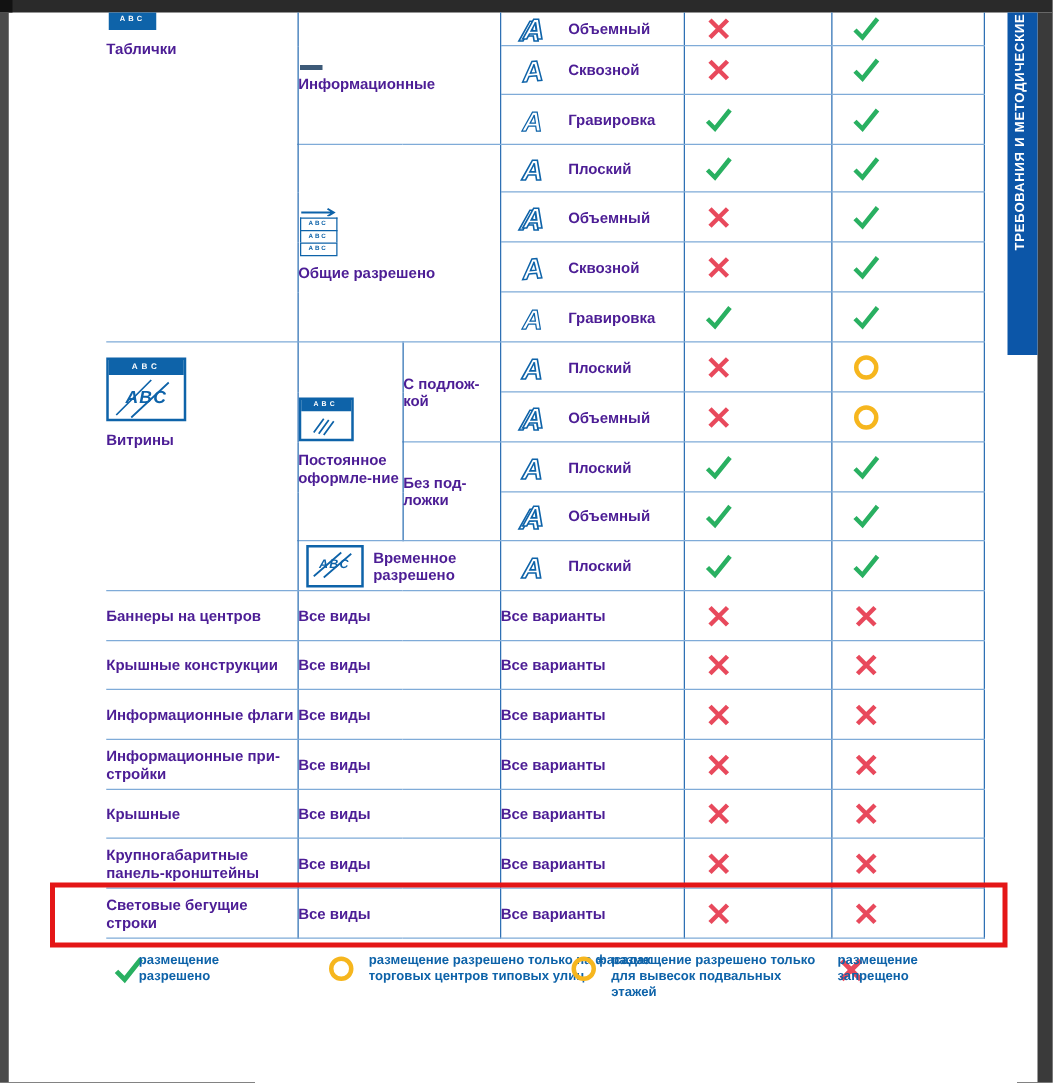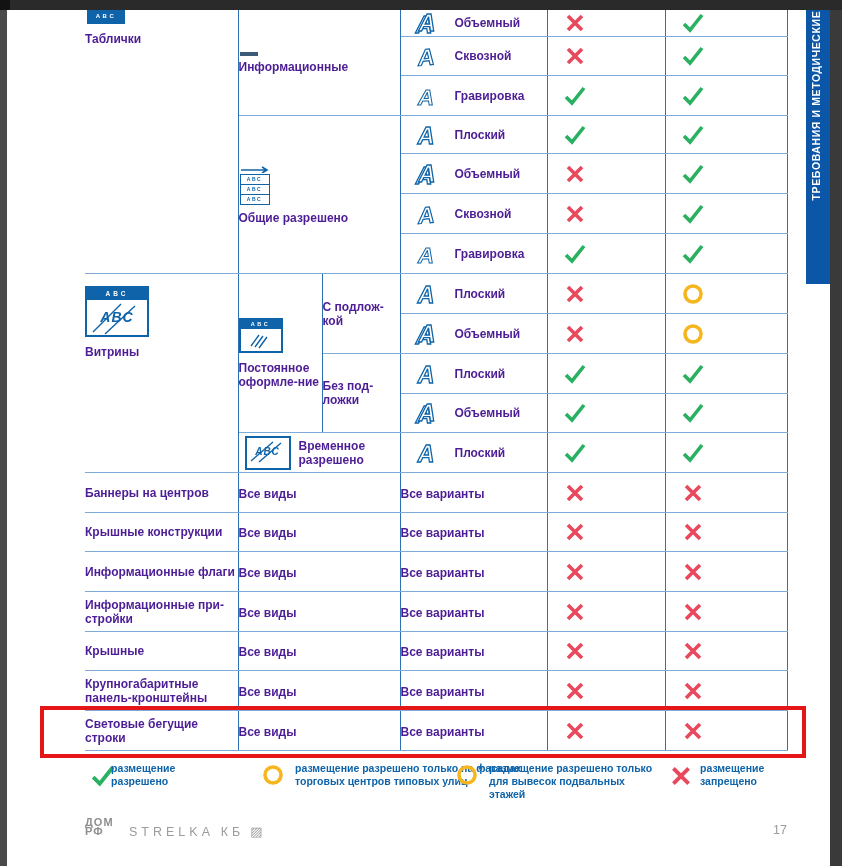--- a/index.html
+++ b/index.html
@@ -648,25 +648,17 @@
           <use href="#sym-ring"></use>
         </svg>
       <span class="ast" style="position:absolute;left:23px;top:0">*</span>
     </div>
     <div class="lg-item lg-text" style="left:404px;width:175px">размещение разрешено только для вывесок подвальных этажей</div>
     <div class="lg-item" style="left:583px">
       <svg class="mk mk-cross lg-ic" style="left:0;width:26px;height:24px">
           <use href="#sym-cross"></use>
         </svg>
     </div>
-    <div class="lg-item lg-text" style="left:615px;width:90px">размещение запрещено</div>
+    <div class="lg-item lg-text" style="left:585px;width:90px">размещение запрещено</div>
   </div>
 
-  <div class="footer">
-    <div class="dlogo">
-      <div>ДОМ</div>
-      <div>РФ</div>
-    </div>
-    <div class="brand"><span>STRELKA КБ</span><span class="brand-hatch">▨</span></div>
-    <div class="pageno">17</div>
-  </div>
 
 </div>
 
 </body></html>

